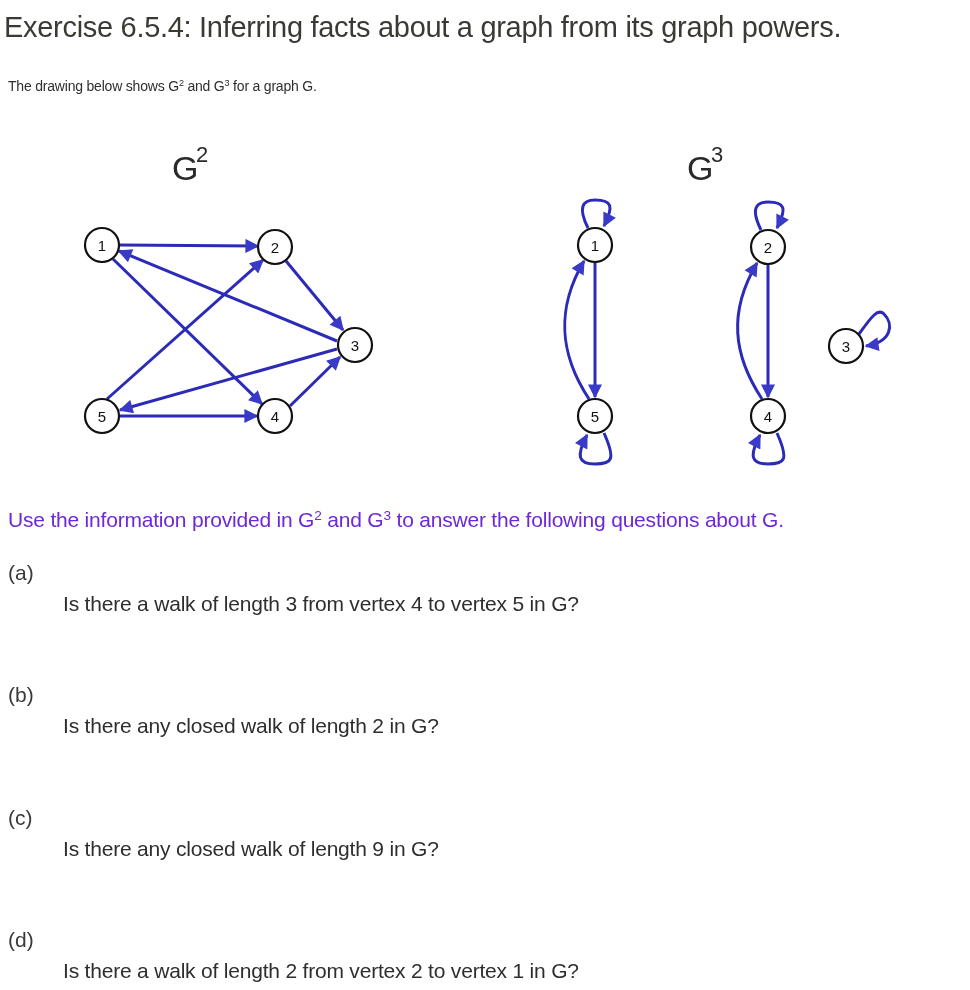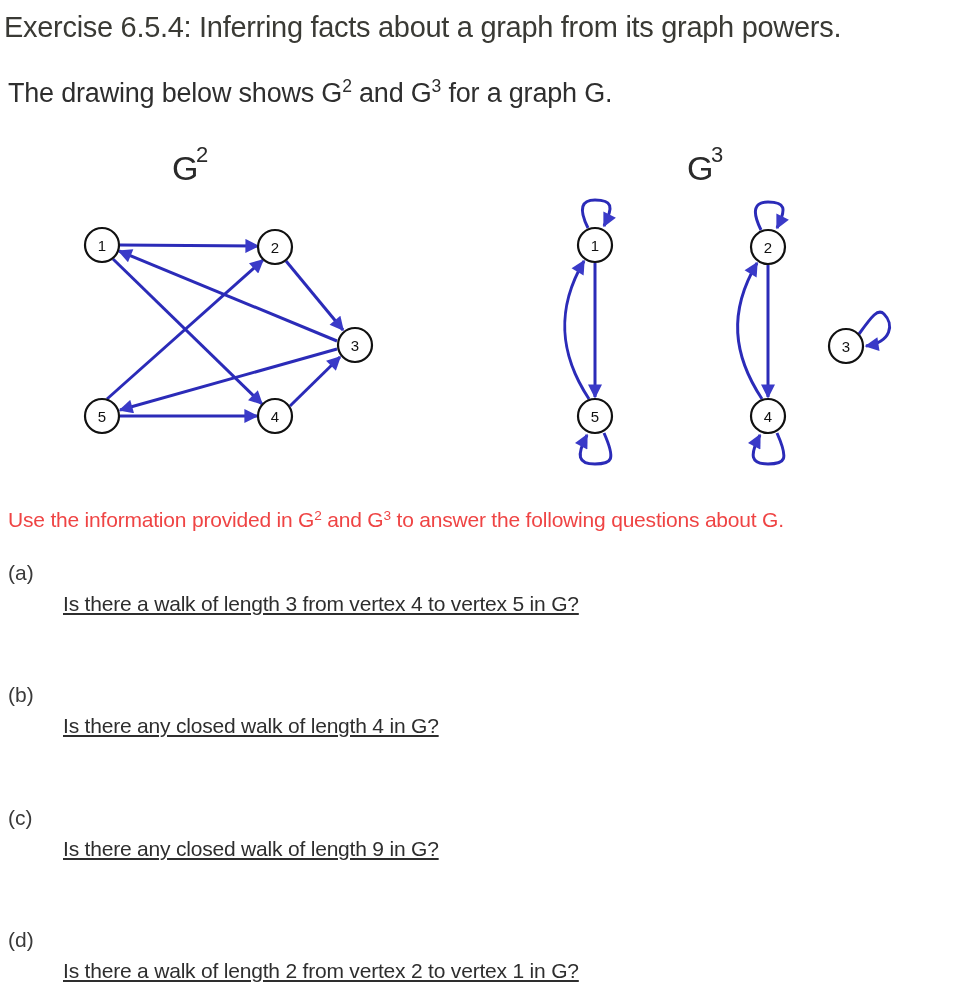--- a/index.html
+++ b/index.html
@@ -1,28 +1,28 @@
 <!DOCTYPE html>
 <html><head>
 <meta charset="utf-8">
 <style>
   html, body { margin: 0; padding: 0; background: #ffffff; }
   body { width: 970px; height: 990px; position: relative; overflow: hidden;
          font-family: "Liberation Sans", "DejaVu Sans", sans-serif; color: #2b2b2b; }
   .title { position: absolute; left: 4px; top: 0px; font-size: 29px; font-weight: 300;
            color: #3a3a35; letter-spacing: -0.3px; white-space: nowrap; margin-top: 11px; }
-  .intro { position: absolute; left: 8px; top: 78px; font-size: 27px; color: #2e2e2e;
+  .intro { position: absolute; left: 8px; top: 78px; font-size: 14px; color: #2e2e2e;
            white-space: nowrap; letter-spacing: -0.2px; }
   sup { font-size: 0.65em; vertical-align: 0.55em; line-height: 0; }
   .figure { position: absolute; left: 0; top: 120px; }
-  .instr { position: absolute; left: 8px; top: 508px; font-size: 21px; color: #ef4444;
+  .instr { position: absolute; left: 8px; top: 508px; font-size: 21px; color: #6d28d9;
            white-space: nowrap; letter-spacing: -0.2px; }
   .q-label { position: absolute; left: 8px; font-size: 21px; color: #3a3a3a; }
   .q-text { position: absolute; left: 63px; font-size: 21px; color: #2e2e2e; white-space: nowrap;
-            letter-spacing: -0.2px; text-decoration: underline; }
+            letter-spacing: -0.2px; }
   .node-label { font-family: "Liberation Sans", sans-serif; font-size: 15px; fill: #111; }
   .graph-title { font-family: "Liberation Sans", sans-serif; font-size: 34px; fill: #2a2a2a; }
   .graph-sup { font-family: "Liberation Sans", sans-serif; font-size: 22px; fill: #2a2a2a; }
 </style>
 </head>
 <body>
 
 <div class="title">Exercise 6.5.4: Inferring facts about a graph from its graph powers.</div>
 
 <div class="intro"><span>The drawing below shows G</span><sup>2</sup><span> and G</span><sup>3</sup><span> for a graph G.</span></div>
@@ -121,19 +121,19 @@
     </g>
   </svg>
 </div>
 
 <div class="instr"><span>Use the information provided in G</span><sup>2</sup><span> and G</span><sup>3</sup><span> to answer the following questions about G.</span></div>
 
 <div class="q-label" style="top:561px">(a)</div>
 <div class="q-text" style="top:592px">Is there a walk of length 3 from vertex 4 to vertex 5 in G?</div>
 
 <div class="q-label" style="top:683px">(b)</div>
-<div class="q-text" style="top:714px">Is there any closed walk of length 4 in G?</div>
+<div class="q-text" style="top:714px">Is there any closed walk of length 2 in G?</div>
 
 <div class="q-label" style="top:806px">(c)</div>
 <div class="q-text" style="top:837px">Is there any closed walk of length 9 in G?</div>
 
 <div class="q-label" style="top:928px">(d)</div>
 <div class="q-text" style="top:959px">Is there a walk of length 2 from vertex 2 to vertex 1 in G?</div>
 
 </body></html>

